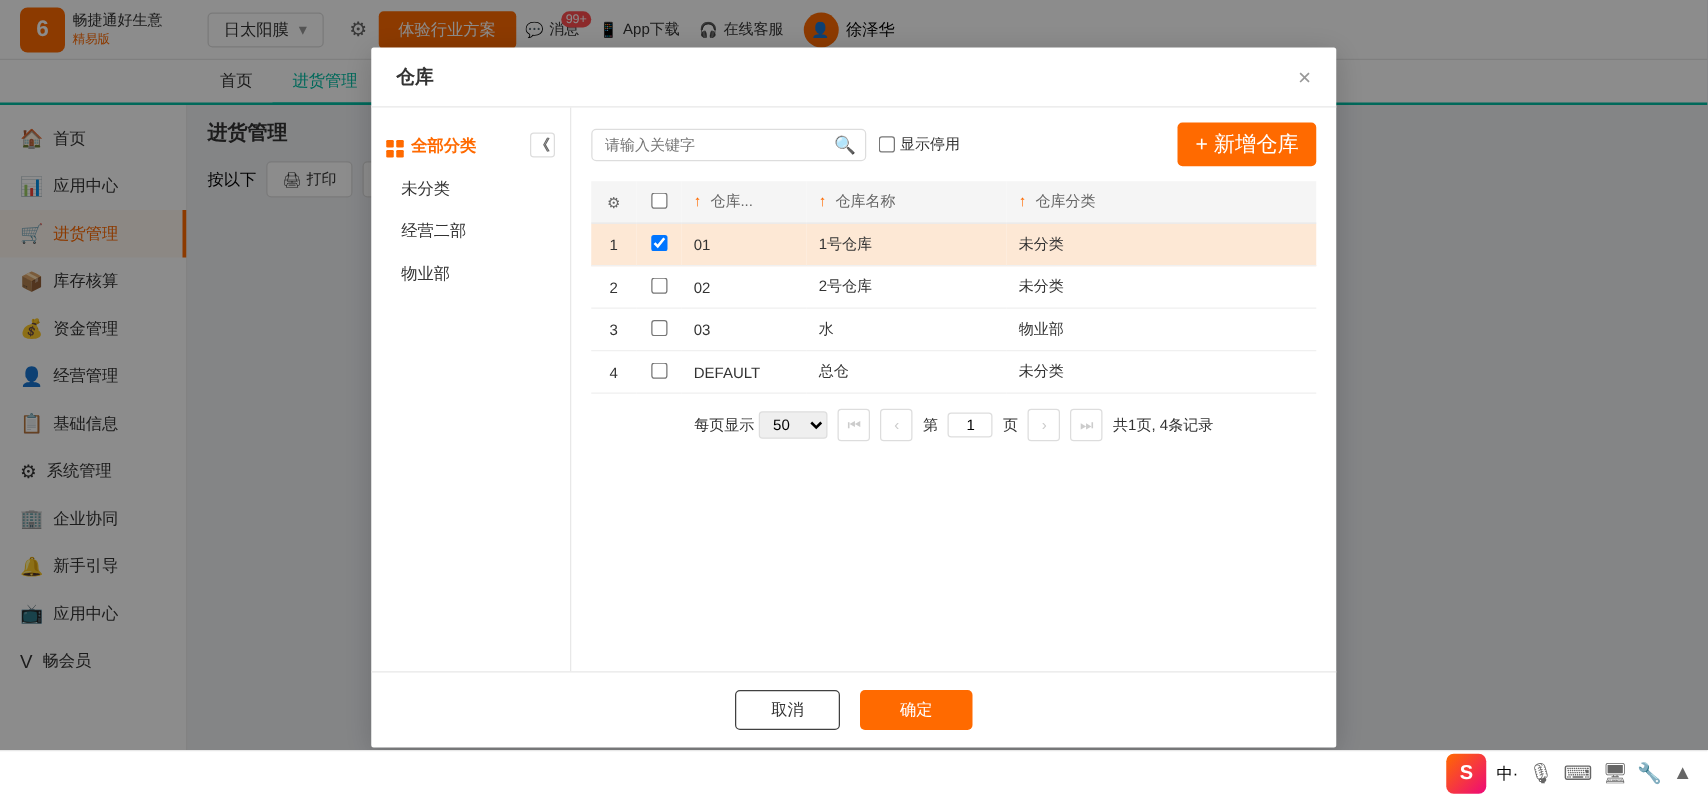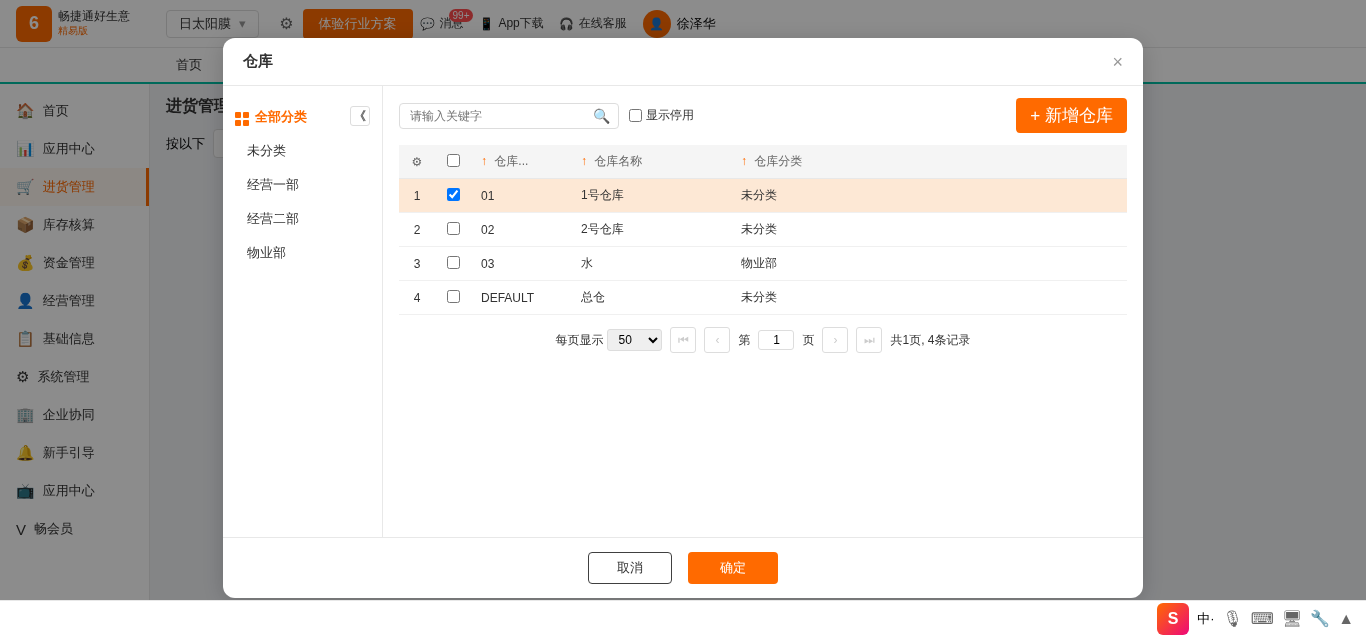--- a/index.html
+++ b/index.html
@@ -187,22 +187,22 @@
       position: fixed;
       top: 0; left: 0; right: 0; bottom: 0;
       background: rgba(0,0,0,0.45);
       z-index: 100;
       display: flex;
       align-items: center;
       justify-content: center;
     }
     .modal {
       background: #fff;
-      border-radius: 12px;
-      width: 920px;
+      border-radius: 2px;
+      width: 772px;
       min-height: 560px;
       display: flex;
       flex-direction: column;
       box-shadow: 0 4px 24px rgba(0,0,0,0.18);
     }
     .modal-header {
       display: flex;
       align-items: center;
       justify-content: space-between;
       padding: 14px 20px;
@@ -577,21 +577,20 @@
           <div class="grid-icon">
             <span></span>
               <span></span>
               <span></span>
               <span></span>
           </div>
           <span>全部分类</span>
           <div class="collapse-btn">《</div>
         </div>
         <div class="category-item">未分类</div>
-        <div class="category-item">经营一部</div>
         <div class="category-item">经营二部</div>
         <div class="category-item">物业部</div>
       </div>
 
       <div class="table-panel">
 
         <div class="table-toolbar">
           <div class="search-input-wrap">
             <input type="text" placeholder="请输入关键字" style="">
             <span class="search-icon-btn">🔍</span>

